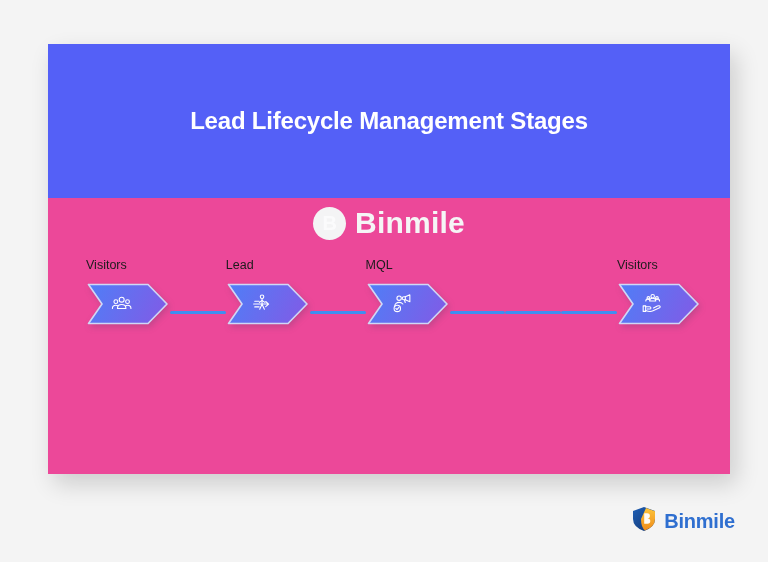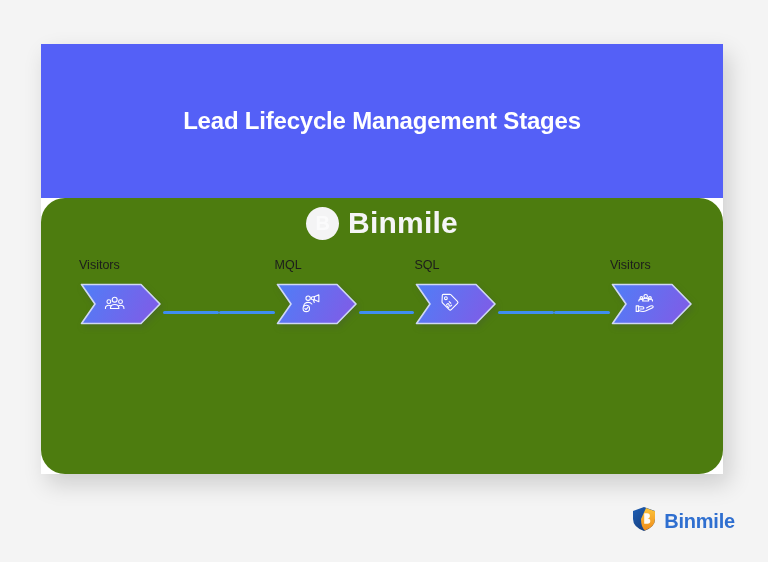--- a/index.html
+++ b/index.html
@@ -10,21 +10,21 @@
     width: 768px;
     height: 562px;
     background: #f4f4f4;
     font-family: "Liberation Sans", sans-serif;
     overflow: hidden;
     position: relative;
   }
 
   #infographic-card {
     position: absolute;
-    left: 41px;
+    left: 48px;
     top: 44px;
     width: 682px;
     height: 430px;
     background: #ffffff;
     box-shadow: 6px 10px 22px rgba(0,0,0,0.16);
   }
 
   #card-header {
     height: 154px;
     background: #5460f7;
@@ -37,22 +37,21 @@
     color: #ffffff;
     font-size: 24px;
     font-weight: bold;
     letter-spacing: -0.2px;
     text-align: center;
   }
 
   #card-body {
     position: relative;
     height: 276px;
-    background: #4d7c0f;
-    border-radius: 24px;
+    background: #ec4899;
   }
 
   
   #watermark {
     position: absolute;
     left: 0;
     right: 0;
     top: 8px;
     display: flex;
     align-items: center;
@@ -182,20 +181,45 @@
       <circle cx="24" cy="13.2" r="2.6"></circle>
       <path d="M28.7 22.5c0-2.6-2.1-4.4-4.7-4.4-.9 0-1.7 .2-2.4 .6"></path>
     </g>
     </g>
   </svg>
           </div>
         </div>
         <div class="connector">
           <div class="line" style="background:#3f8ef0"></div>
         </div>
+        <div class="stage-cell">
+          <div class="stage-label">Lead</div>
+          <div class="chevron-wrap">
+  <svg width="84" height="44" viewBox="0 0 84 44" xmlns="http://www.w3.org/2000/svg">
+    <defs>
+      <linearGradient id="grad1" x1="0" y1="0" x2="1" y2="0.25">
+        <stop offset="0%" stop-color="#4f7ef7"></stop>
+        <stop offset="100%" stop-color="#7b5fe8"></stop>
+      </linearGradient>
+    </defs>
+    <path d="M2.5 2.5 H62 L81 22 L62 41.5 H2.5 L16 22 Z" fill="url(#grad1)" stroke="#cfd8f5" stroke-width="1.6" stroke-linejoin="round"></path>
+    <g transform="translate(24,10) scale(0.73)">
+
+    <g fill="none" stroke="#fff" stroke-width="1.5" stroke-linecap="round" stroke-linejoin="round">
+      <circle cx="16.5" cy="6.5" r="2.4"></circle>
+      <path d="M16.5 9.4 v7.5"></path>
+      <path d="M16.5 11.6 l4 2.6 M16.5 11.6 l-3.6 2.6"></path>
+      <path d="M16.5 16.9 l-3.2 6.6 M16.5 16.9 l3.2 6.6"></path>
+      <path d="M5 16.5 h20.5 M21.5 13 l4 3.5 -4 3.5"></path>
+      <path d="M6.5 12.6 h6 M6.5 20.4 h6"></path>
+    </g>
+    </g>
+  </svg>
+          </div>
+        </div>
         <div class="connector">
           <div class="line" style="background:#3f8ef0"></div>
         </div>
         <div class="stage-cell">
           <div class="stage-label">MQL</div>
           <div class="chevron-wrap">
   <svg width="84" height="44" viewBox="0 0 84 44" xmlns="http://www.w3.org/2000/svg">
     <defs>
       <linearGradient id="grad2" x1="0" y1="0" x2="1" y2="0.25">
         <stop offset="0%" stop-color="#4f7ef7"></stop>
@@ -213,43 +237,20 @@
       <path d="M19.8 11 l1.1 3.4"></path>
       <circle cx="10" cy="22.5" r="4.4"></circle>
       <path d="M8 22.5 l1.5 1.6 3-3.3"></path>
     </g>
     </g>
   </svg>
           </div>
         </div>
         <div class="connector">
           <div class="line" style="background:#3f8ef0"></div>
-        </div>
-        <div class="stage-cell">
-          <div class="stage-label">SQL</div>
-          <div class="chevron-wrap">
-  <svg width="84" height="44" viewBox="0 0 84 44" xmlns="http://www.w3.org/2000/svg">
-    <defs>
-      <linearGradient id="grad3" x1="0" y1="0" x2="1" y2="0.25">
-        <stop offset="0%" stop-color="#4f7ef7"></stop>
-        <stop offset="100%" stop-color="#7b5fe8"></stop>
-      </linearGradient>
-    </defs>
-    <path d="M2.5 2.5 H62 L81 22 L62 41.5 H2.5 L16 22 Z" fill="url(#grad3)" stroke="#cfd8f5" stroke-width="1.6" stroke-linejoin="round"></path>
-    <g transform="translate(24,10) scale(0.73)">
-
-    <g fill="none" stroke="#fff" stroke-width="1.5" stroke-linecap="round" stroke-linejoin="round">
-      <path d="M17.5 3.5 l9.2 9.2 a2 2 0 0 1 0 2.8 l-8.6 8.6 a2 2 0 0 1-2.8 0 L6.1 14.9 a2 2 0 0 1-.58-1.5 L5.9 4.5 a1.4 1.4 0 0 1 1.35-1.3 l9-.2 a2 2 0 0 1 1.25 .5 z"></path>
-      <circle cx="10.8" cy="8.5" r="1.9"></circle>
-      <path d="M11.5 17.8 c1-1.4 2.2-2.3 3.1-1.5 .9 .8 .1 1.9 1 2.8 .9 .9 2.1 .1 3.1-1.1"></path>
-      <path d="M15.3 13.2 l2.2 2.2 M12.6 19.2 l2.2 2.2"></path>
-    </g>
-    </g>
-  </svg>
-          </div>
         </div>
         <div class="connector">
           <div class="line" style="background:#3f8ef0"></div>
         </div>
         <div class="connector">
           <div class="line" style="background:#3f8ef0"></div>
         </div>
         <div class="stage-cell">
           <div class="stage-label">Visitors</div>
           <div class="chevron-wrap">

